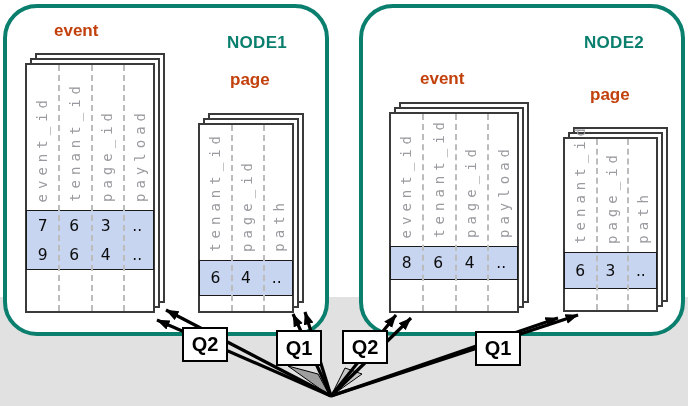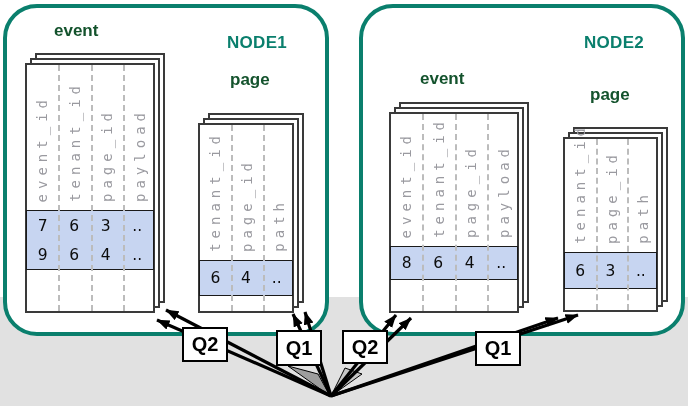--- a/index.html
+++ b/index.html
@@ -6,21 +6,21 @@
   #canvas {
     position:relative; width:688px; height:406px; overflow:hidden;
     font-family:"Liberation Sans","DejaVu Sans",sans-serif; background:#ffffff;
   }
   .gray-band { position:absolute; left:0; top:297px; width:688px; height:109px; background:#e1e1e1; z-index:0; }
   .node {
     position:absolute; top:4px; width:326px; height:332px; background:#ffffff;
     border:4px solid #0a7f6d; border-radius:34px; z-index:1; box-sizing:border-box;
   }
   .node-label { position:absolute; font-size:17px; font-weight:bold; color:#0a7f6d; z-index:2; letter-spacing:0.3px; }
-  .table-title { position:absolute; font-size:17px; font-weight:bold; color:#14532d; z-index:2;text-align:right; }
+  .table-title { position:absolute; font-size:17px; font-weight:bold; color:#c2410c; z-index:2;text-align:right; }
   .table-card { position:absolute; z-index:2; }
   .sheet {
     position:absolute; width:100%; height:100%; background:#ffffff;
     border:2px solid #3a3a3a; box-sizing:border-box;
   }
   .s3 { left:10px; top:-10px; }
   .s2 { left:5px;  top:-5px;  }
   .front { left:0; top:0; }
   .dash { position:absolute; top:0; bottom:0; width:0; border-left:2px dashed #bcbcbc; z-index:1; }
   .heads { position:absolute; left:0; right:0; z-index:2; }

